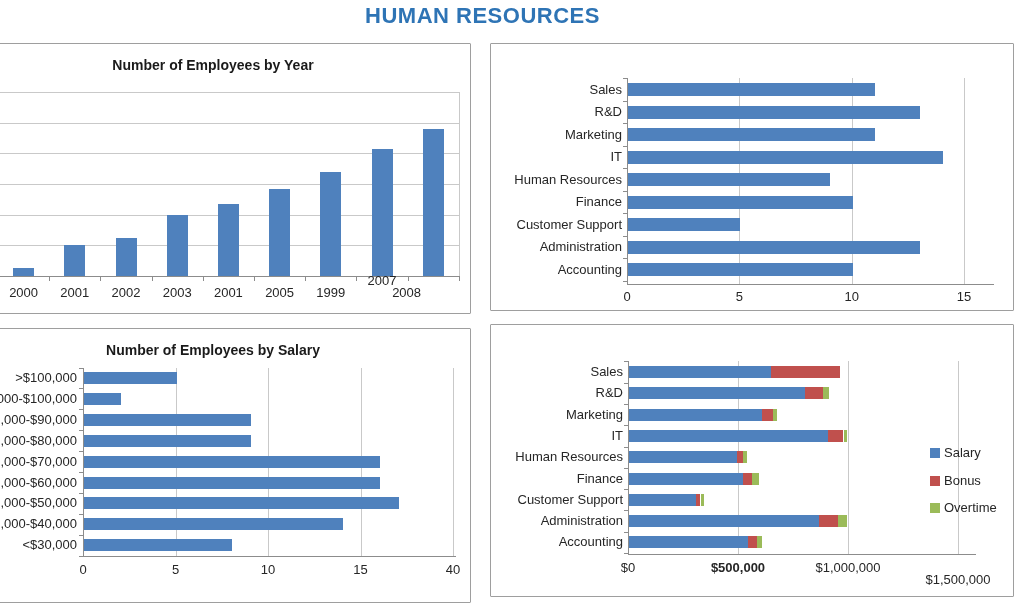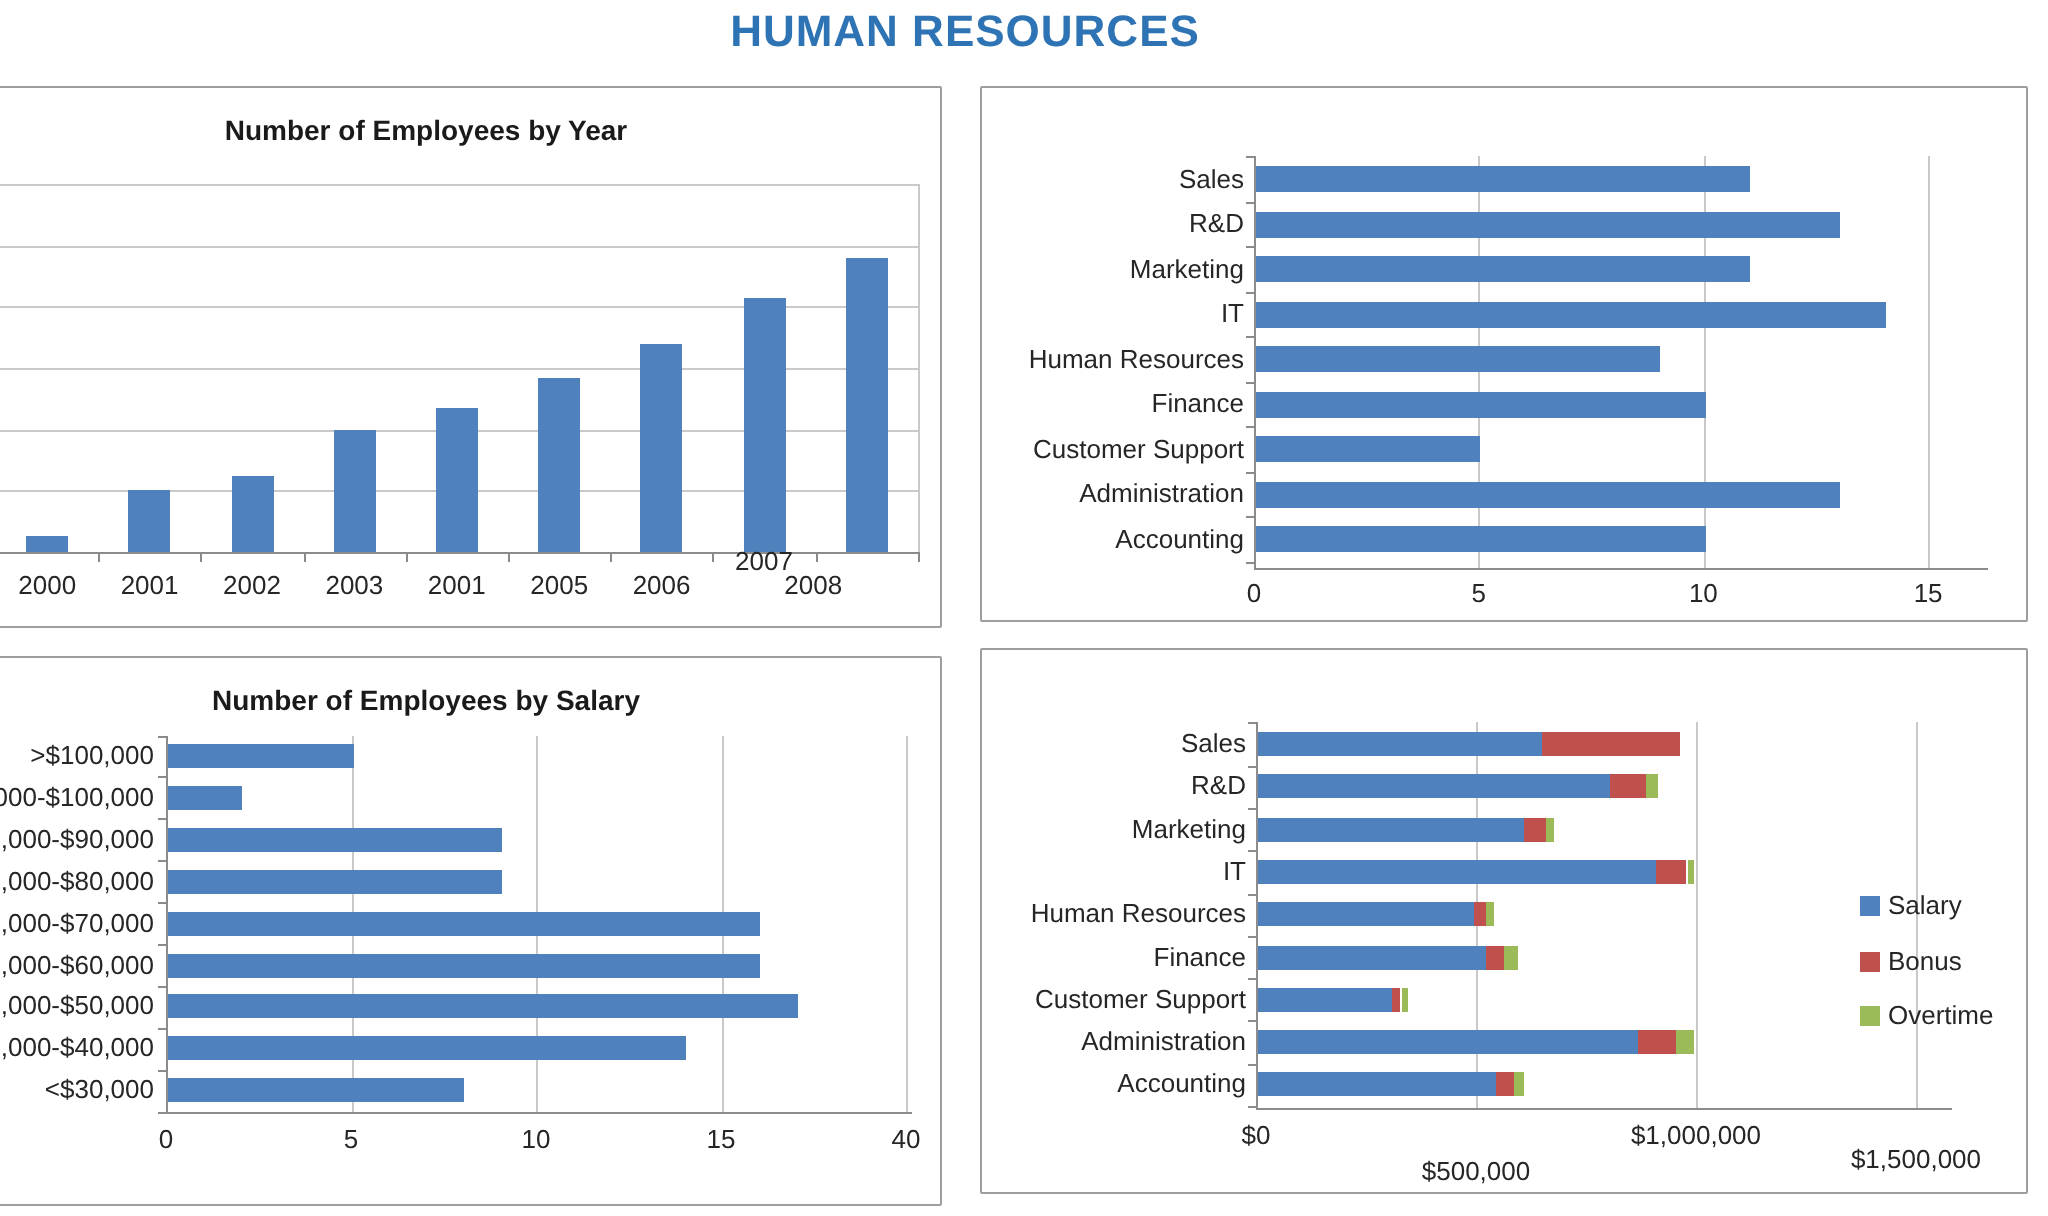--- a/index.html
+++ b/index.html
@@ -55,21 +55,21 @@
       <div class="lab c" style="left: 96.2px; width: 61.2px; top: 241px;">2001</div>
       <div class="bar vbar" style="left: 167.5px; width: 21px; top: 193.667px; height: 38.3333px; background: rgb(79, 129, 189);"></div>
       <div class="lab c" style="left: 147.4px; width: 61.2px; top: 241px;">2002</div>
       <div class="bar vbar" style="left: 218.7px; width: 21px; top: 170.667px; height: 61.3333px; background: rgb(79, 129, 189);"></div>
       <div class="lab c" style="left: 198.6px; width: 61.2px; top: 241px;">2003</div>
       <div class="bar vbar" style="left: 269.9px; width: 21px; top: 159.933px; height: 72.0667px; background: rgb(79, 129, 189);"></div>
       <div class="lab c" style="left: 249.8px; width: 61.2px; top: 241px;">2001</div>
       <div class="bar vbar" style="left: 321.1px; width: 21px; top: 144.6px; height: 87.4px; background: rgb(79, 129, 189);"></div>
       <div class="lab c" style="left: 301px; width: 61.2px; top: 241px;">2005</div>
       <div class="bar vbar" style="left: 372.3px; width: 21px; top: 127.733px; height: 104.267px; background: rgb(79, 129, 189);"></div>
-      <div class="lab c" style="left: 352.2px; width: 61.2px; top: 241px;">2006</div>
+      <div class="lab c" style="left: 352.2px; width: 61.2px; top: 241px;">1999</div>
       <div class="bar vbar" style="left: 423.5px; width: 21px; top: 104.733px; height: 127.267px; background: rgb(79, 129, 189);"></div>
       <div class="lab c" style="left: 403.4px; width: 61.2px; top: 229px;">2007</div>
       <div class="bar vbar" style="left: 474.7px; width: 21px; top: 84.8px; height: 147.2px; background: rgb(79, 129, 189);"></div>
       <div class="lab c" style="left: 428px; width: 61.2px; top: 241px;">2008</div>
     </section>
 
   <section class="panel" id="p-head">
   <div class="lab c" style="left: 91px; width: 90px; top: 245px;">0</div>
       <div class="gl" style="left: 248.35px; top: 34px; width: 1px; height: 206px;"></div>
       <div class="lab c" style="left: 203.35px; width: 90px; top: 245px;">5</div>
@@ -148,21 +148,21 @@
       <div class="bar" style="left: 136px; top: 168.4px; width: 314.5px; height: 12px; background: rgb(79, 129, 189);"></div>
       <div class="lab r" style="left: -41px; width: 170px; top: 187.3px;">$30,000-$40,000</div>
       <div class="bar" style="left: 136px; top: 189.3px; width: 259px; height: 12px; background: rgb(79, 129, 189);"></div>
       <div class="lab r" style="left: -41px; width: 170px; top: 208.2px;">&lt;$30,000</div>
       <div class="bar" style="left: 136px; top: 210.2px; width: 148px; height: 12px; background: rgb(79, 129, 189);"></div>
     </section>
 
   <section class="panel" id="p-payroll">
   <div class="lab c" style="left: 92px; width: 90px; top: 235px;">$0</div>
       <div class="gl" style="left: 247px; top: 36px; width: 1px; height: 193px;"></div>
-      <div class="lab c" style="left: 202px; width: 90px; top: 253px;">$500,000</div>
+      <div class="lab c" style="left: 202px; width: 90px; top: 235px; font-weight: bold;">$500,000</div>
       <div class="gl" style="left: 357px; top: 36px; width: 1px; height: 193px;"></div>
       <div class="lab c" style="left: 312px; width: 90px; top: 235px;">$1,000,000</div>
       <div class="gl" style="left: 467px; top: 36px; width: 1px; height: 193px;"></div>
       <div class="lab c" style="left: 422px; width: 90px; top: 247px;">$1,500,000</div>
       <div class="ax" style="left: 137px; top: 36px; width: 1px; height: 193px;"></div>
       <div class="ax" style="left: 137px; top: 229px; width: 348px; height: 1px;"></div>
       <div class="ax" style="left: 133px; top: 36.35px; width: 4px; height: 1px;"></div>
       <div class="ax" style="left: 133px; top: 57.65px; width: 4px; height: 1px;"></div>
       <div class="ax" style="left: 133px; top: 78.95px; width: 4px; height: 1px;"></div>
       <div class="ax" style="left: 133px; top: 100.25px; width: 4px; height: 1px;"></div>

